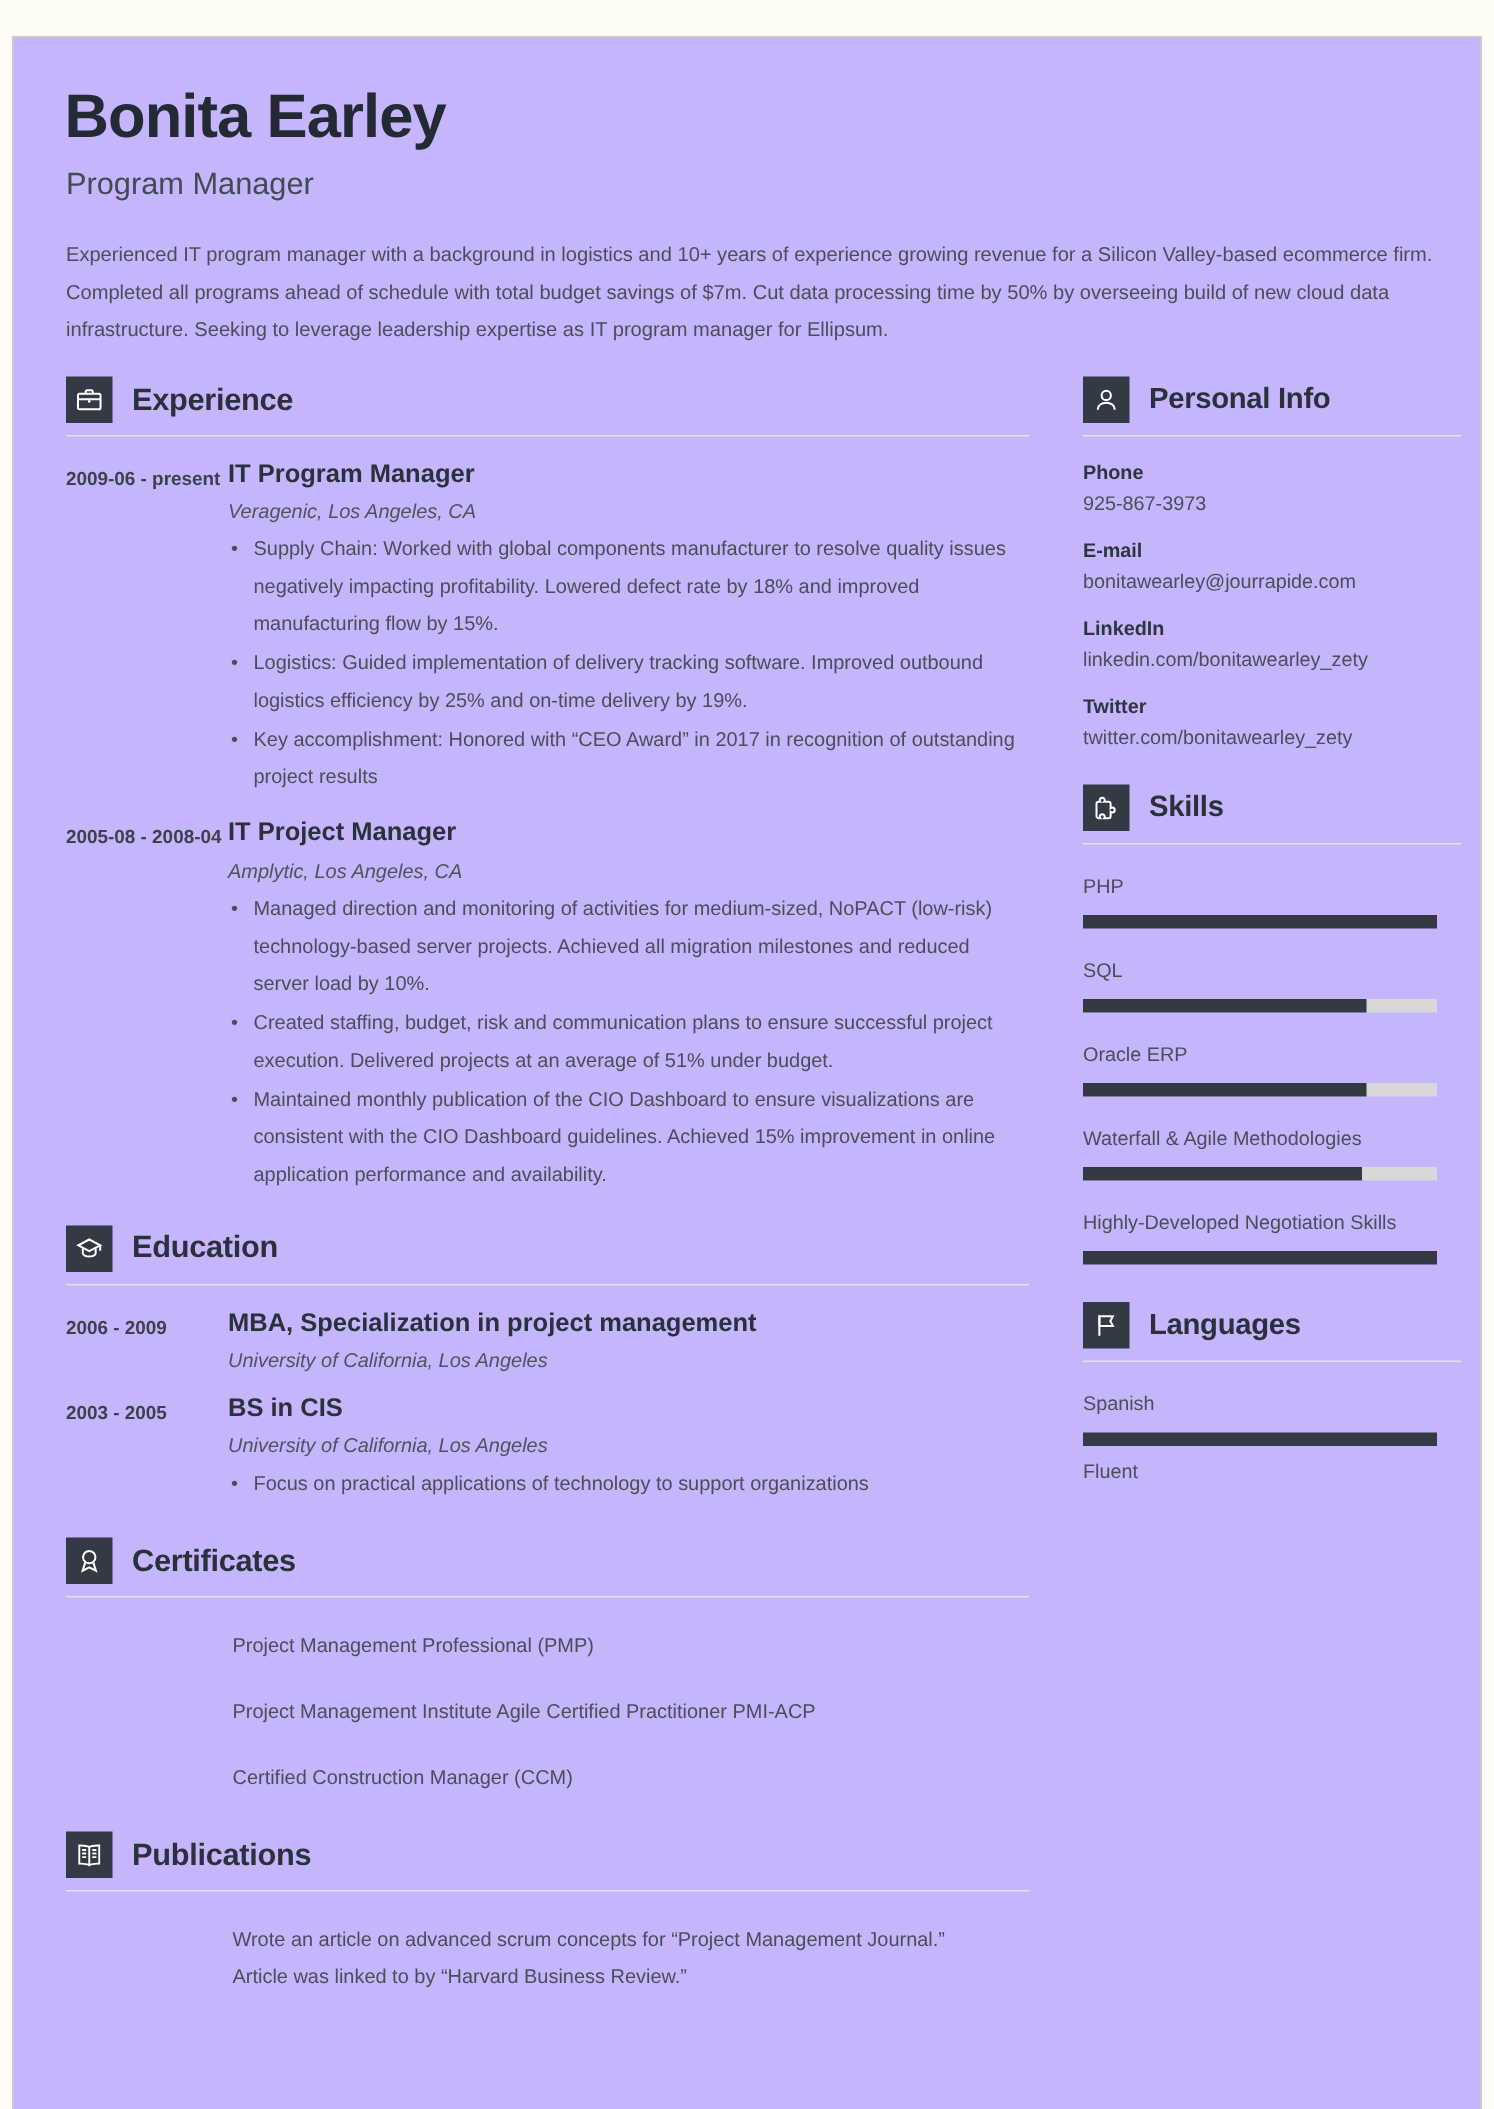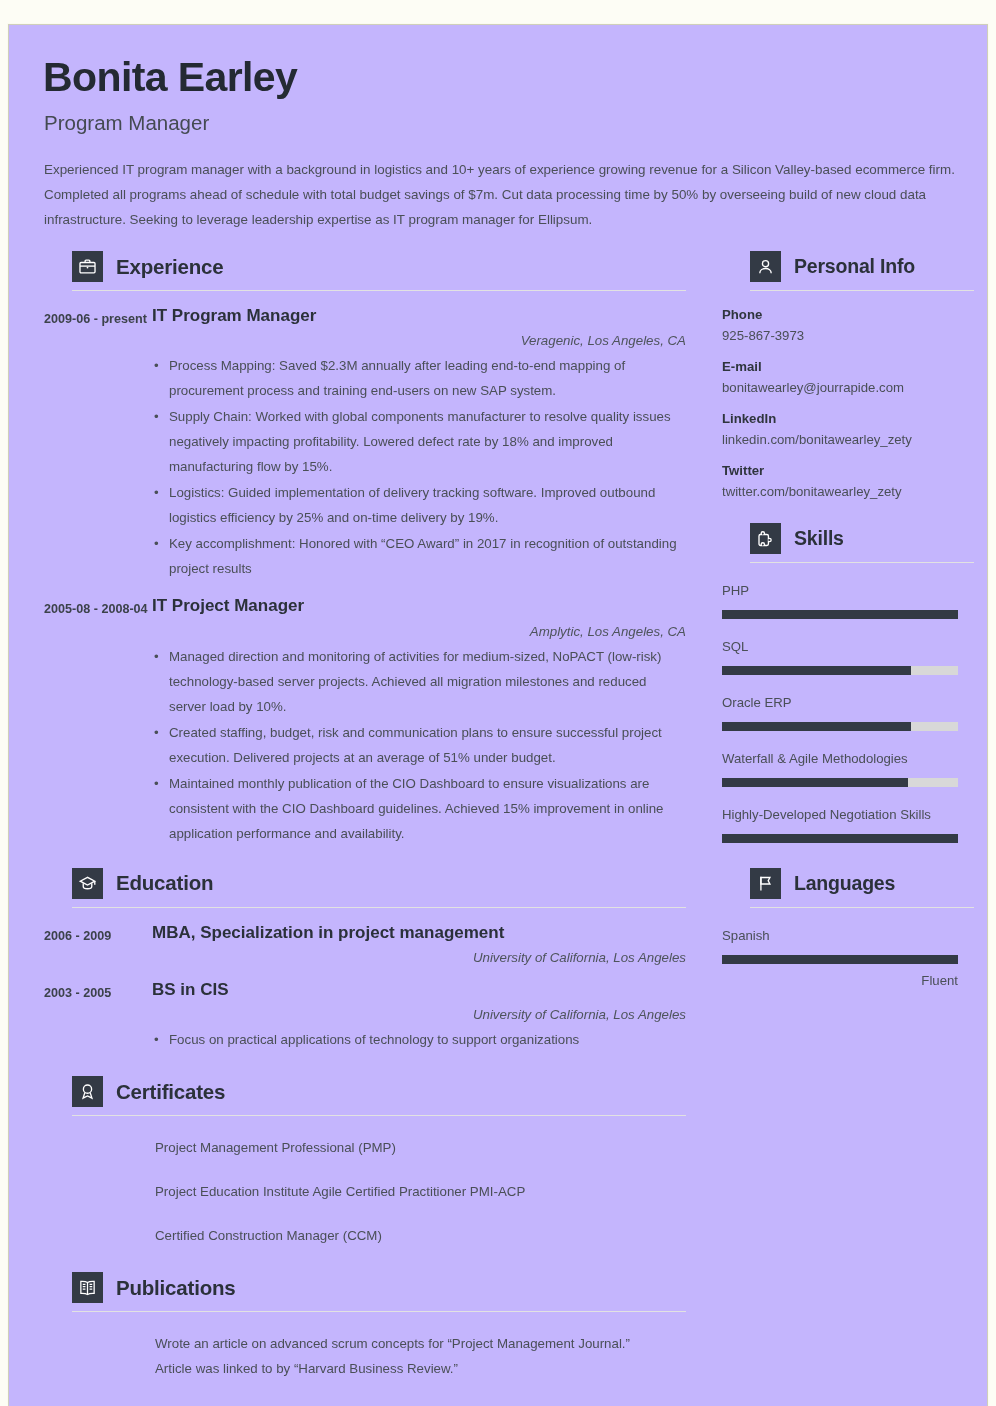--- a/index.html
+++ b/index.html
@@ -37,21 +37,20 @@
   
   .cols { display: flex; margin-top: 19px; }
   .col-left { width: 645px; flex: none; padding-left: 3px; }
   .col-right { width: 252px; flex: none; margin-left: 36px; }
 
   
   .sec-head {
     display: flex; align-items: center;
     border-bottom: 1.5px solid #e2e2e2;
     padding-bottom: 8px;
-    margin-left: 28px;
   }
   .sec-icon {
     width: 31px; height: 31px; background: #333a45;
     flex: none; display: flex; align-items: center; justify-content: center;
   }
   .sec-icon svg { display: block; }
   .sec-title {
     font-size: 20.5px; font-weight: bold; color: #2b313a;
     margin-left: 13px; letter-spacing: -0.2px;
   }
@@ -61,21 +60,21 @@
   .entry { display: flex; margin-top: 14px; }
   .entry-date {
     width: 108px; flex: none; font-size: 12.6px; font-weight: bold;
     color: #3c424b; line-height: 25px; padding-top: 2px;
   }
   .entry-body { flex: 1; }
   .entry-role {
     font-size: 17px; font-weight: bold; color: #2b313a; margin: 0; line-height: 1.25;
   }
   .entry-org {
-    font-size: 13.3px; font-style: italic; color: #4e545c; margin-top: 7px; text-align: right;
+    font-size: 13.3px; font-style: italic; color: #4e545c; margin-top: 7px;
   }
   ul.bullets { list-style: none; margin: 5px 0 0 0; padding: 0; }
   ul.bullets li {
     position: relative; padding-left: 17px;
     font-size: 13.3px; line-height: 25px; color: #4a4f57; margin-top: 1px;
   }
   ul.bullets li:before {
     content: "•"; position: absolute; left: 2px; top: 0; color: #4a4f57;
   }
 
@@ -91,21 +90,21 @@
   .info-label { font-size: 13.2px; font-weight: bold; color: #2f353e; }
   .info-value { font-size: 13.2px; color: #4a4f57; margin-top: 6px; }
 
   .skill { margin-top: 17px; }
   .skill-name { font-size: 13.2px; color: #4a4f57; line-height: 22px; margin-top: 11px; }
   .bar-track {
     height: 9px; background: #d8d8d8; margin-top: 8px; width: 236px;
   }
   .bar-fill { height: 9px; background: #333a45; }
   .lang-level {
-    font-size: 13.2px; color: #4a4f57; text-align: right; margin-top: 9px; width: 236px;
+    font-size: 13.2px; color: #4a4f57; margin-top: 9px; width: 236px;
   }
 </style>
 </head>
 <body>
 
 <div id="page">
 
   <div class="name">Bonita Earley</div>
   <div class="job-title">Program Manager</div>
   <div class="summary">Experienced IT program manager with a background in logistics and 10+ years of experience growing revenue for a Silicon Valley-based ecommerce firm. Completed all programs ahead of schedule with total budget savings of $7m. Cut data processing time by 50% by overseeing build of new cloud data infrastructure. Seeking to leverage leadership expertise as IT program manager for Ellipsum.</div>
@@ -126,21 +125,20 @@
           </span>
           <span class="sec-title">Experience</span>
         </div>
 
         <div class="entry">
           <div class="entry-date">2009-06 - present</div>
           <div class="entry-body">
             <div class="entry-role">IT Program Manager</div>
             <div class="entry-org">Veragenic, Los Angeles, CA</div>
             <ul class="bullets">
-              <li>Process Mapping: Saved $2.3M annually after leading end-to-end mapping of procurement process and training end-users on new SAP system.</li>
               <li>Supply Chain: Worked with global components manufacturer to resolve quality issues negatively impacting profitability. Lowered defect rate by 18% and improved manufacturing flow by 15%.</li>
               <li>Logistics: Guided implementation of delivery tracking software. Improved outbound logistics efficiency by 25% and on-time delivery by 19%.</li>
               <li>Key accomplishment: Honored with “CEO Award” in 2017 in recognition of outstanding project results</li>
             </ul>
           </div>
         </div>
 
         <div class="entry">
           <div class="entry-date">2005-08 - 2008-04</div>
           <div class="entry-body">
@@ -192,21 +190,21 @@
           <span class="sec-icon">
             <svg width="19" height="19" viewBox="0 0 24 24" fill="none" stroke="#ffffff" stroke-width="1.7">
               <circle cx="12" cy="9" r="5.2"></circle>
               <path d="M8.6 13.4 6.4 20.4l5.6-2.8 5.6 2.8-2.2-7"></path>
             </svg>
           </span>
           <span class="sec-title">Certificates</span>
         </div>
         <div class="plain-list">
           <div class="plain-item">Project Management Professional (PMP)</div>
-          <div class="plain-item">Project Education Institute Agile Certified Practitioner PMI-ACP</div>
+          <div class="plain-item">Project Management Institute Agile Certified Practitioner PMI-ACP</div>
           <div class="plain-item">Certified Construction Manager (CCM)</div>
         </div>
       </div>
 
       <div class="sec-block tight">
         <div class="sec-head">
           <span class="sec-icon">
             <svg width="19" height="19" viewBox="0 0 24 24" fill="none" stroke="#ffffff" stroke-width="1.6">
               <path d="M12 5.6C10.4 4.5 7.9 4 3.6 4.2v15.3c4.3-.2 6.8.3 8.4 1.4 1.6-1.1 4.1-1.6 8.4-1.4V4.2C16.1 4 13.6 4.5 12 5.6z"></path>
               <path d="M12 5.6v15.3"></path>

